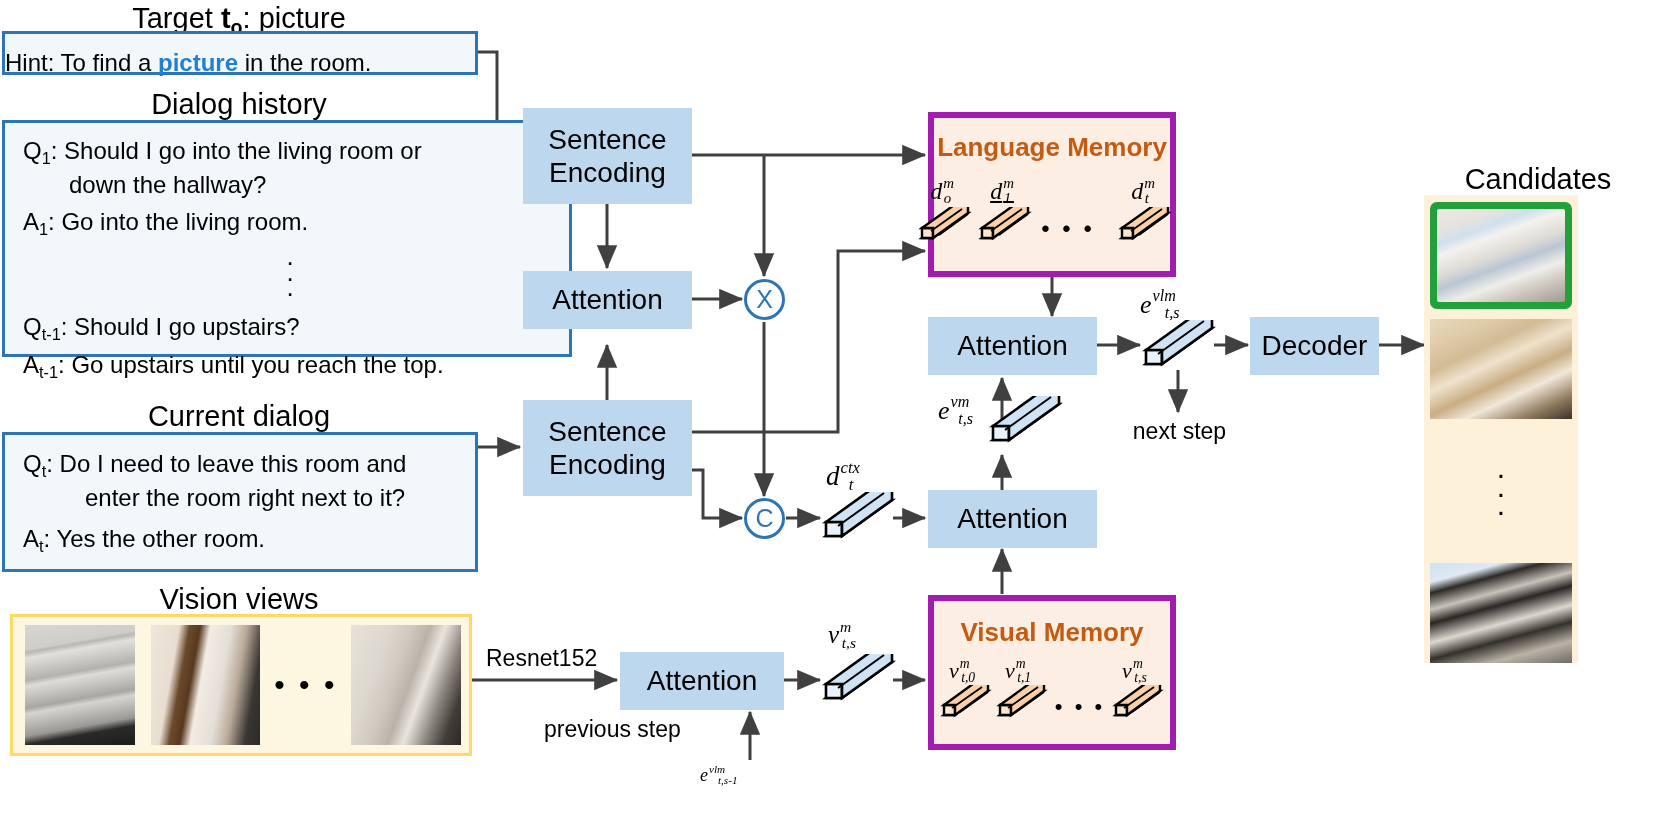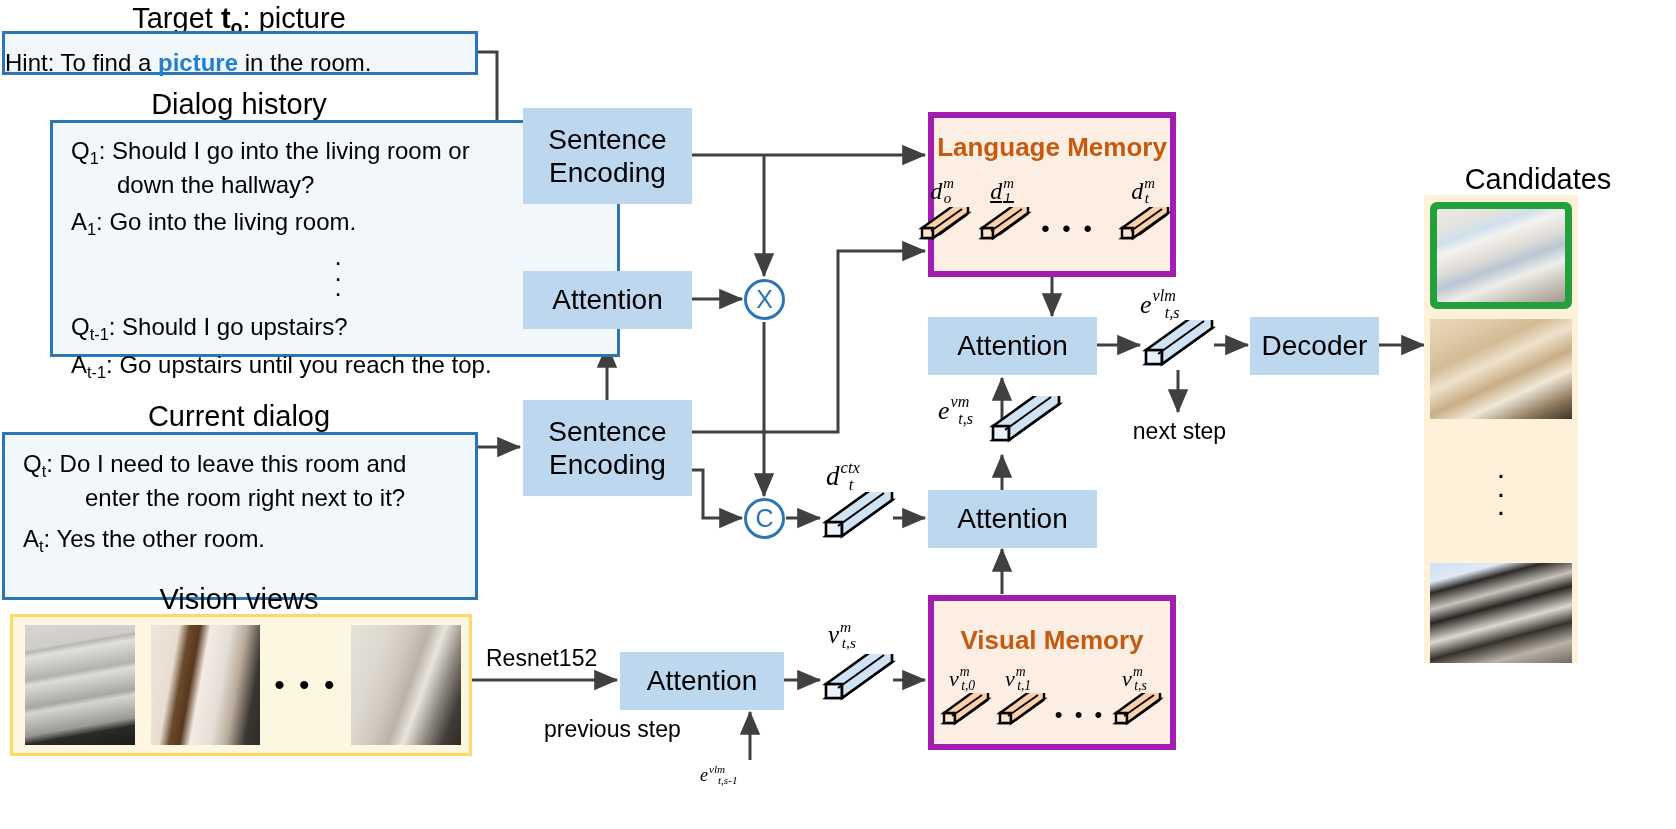--- a/index.html
+++ b/index.html
@@ -224,21 +224,21 @@
   </div>
 
   <div class="abs panel" style="left:2px;top:31px;width:476px;height:44px;">
     <div class="panel-inner" style="padding:14px 0 0 0;">
       <span>Hint: To find a </span><span class="bluebold">picture</span><span> in the room.</span>
     </div>
   </div>
 
   <div class="abs caption" style="left:0;top:88px;width:478px;">Dialog history</div>
 
-  <div class="abs panel" style="left:2px;top:120px;width:570px;height:237px;margin-left:48px;">
+  <div class="abs panel" style="left:2px;top:120px;width:570px;height:237px;">
     <div class="panel-inner" style="padding:13px 12px 0 18px;">
       <div class="qline">
         <span>Q</span><span class="sub">1</span><span>: Should I go into the living room or</span>
       </div>
       <div class="qline indent">
         <span>down the hallway?</span>
       </div>
       <div class="qline" style="margin-top:6px;">
         <span>A</span><span class="sub">1</span><span>: Go into the living room.</span>
       </div>
@@ -251,21 +251,21 @@
         <span>Q</span><span class="sub">t-1</span><span>: Should I go upstairs?</span>
       </div>
       <div class="qline" style="margin-top:6px;">
         <span>A</span><span class="sub">t-1</span><span>: Go upstairs until you reach the top.</span>
       </div>
     </div>
   </div>
 
   <div class="abs caption" style="left:0;top:400px;width:478px;">Current dialog</div>
 
-  <div class="abs panel" style="left:2px;top:432px;width:476px;height:168px;">
+  <div class="abs panel" style="left:2px;top:432px;width:476px;height:140px;">
     <div class="panel-inner" style="padding:14px 12px 0 18px;">
       <div class="qline">
         <span>Q</span><span class="sub">t</span><span>: Do I need to leave this room and</span>
       </div>
       <div class="qline indent" style="text-indent:62px;">
         <span>enter the room right next to it?</span>
       </div>
       <div class="qline" style="margin-top:10px;">
         <span>A</span><span class="sub">t</span><span>: Yes the other room.</span>
       </div>
@@ -377,21 +377,21 @@
     <polygon points="8,44 24,44 24,30 8,30" fill="#eaf3fb" stroke="#000" stroke-width="2.6"></polygon>
     <polygon points="8,30 58,-6 74,-6 74,8 24,44 24,30" fill="#cfe3f5" stroke="#000" stroke-width="2.6"></polygon>
     <line x1="20" y1="34" x2="66" y2="1" stroke="#000" stroke-width="2"></line>
   </svg>
 
   <div class="abs pbox" style="left:928px;top:490px;width:169px;height:58px;">
     <span>Attention</span>
   </div>
 
   <div class="abs membox" style="left:928px;top:595px;width:248px;height:155px;">
-    <div class="memtitle" style="margin-top:24px;">Visual Memory</div>
+    <div class="memtitle" style="margin-top:16px;">Visual Memory</div>
     <div style="display:flex;align-items:flex-end;justify-content:center;margin-top:12px;">
       <div style="text-align:center;margin:0 1px;">
         <div class="math" style="font-size:22px;">
           <span>v</span><span class="sp">m</span><span class="sbw">t,0</span>
         </div>
         <svg width="54" height="36" viewBox="0 0 54 36" style="margin-top:3px;">
           <polygon points="5,30 38,6 49,6 16,30" fill="#fbd0a8" stroke="#000" stroke-width="2.4"></polygon>
           <polygon points="5,30 16,30 16,20 5,20" fill="#fde4cc" stroke="#000" stroke-width="2.4"></polygon>
           <polygon points="5,20 38,-4 49,-4 49,6 16,30 16,20" fill="#fbd0a8" stroke="#000" stroke-width="2.4"></polygon>
           <line x1="13" y1="23" x2="43" y2="2" stroke="#000" stroke-width="1.8"></line>

